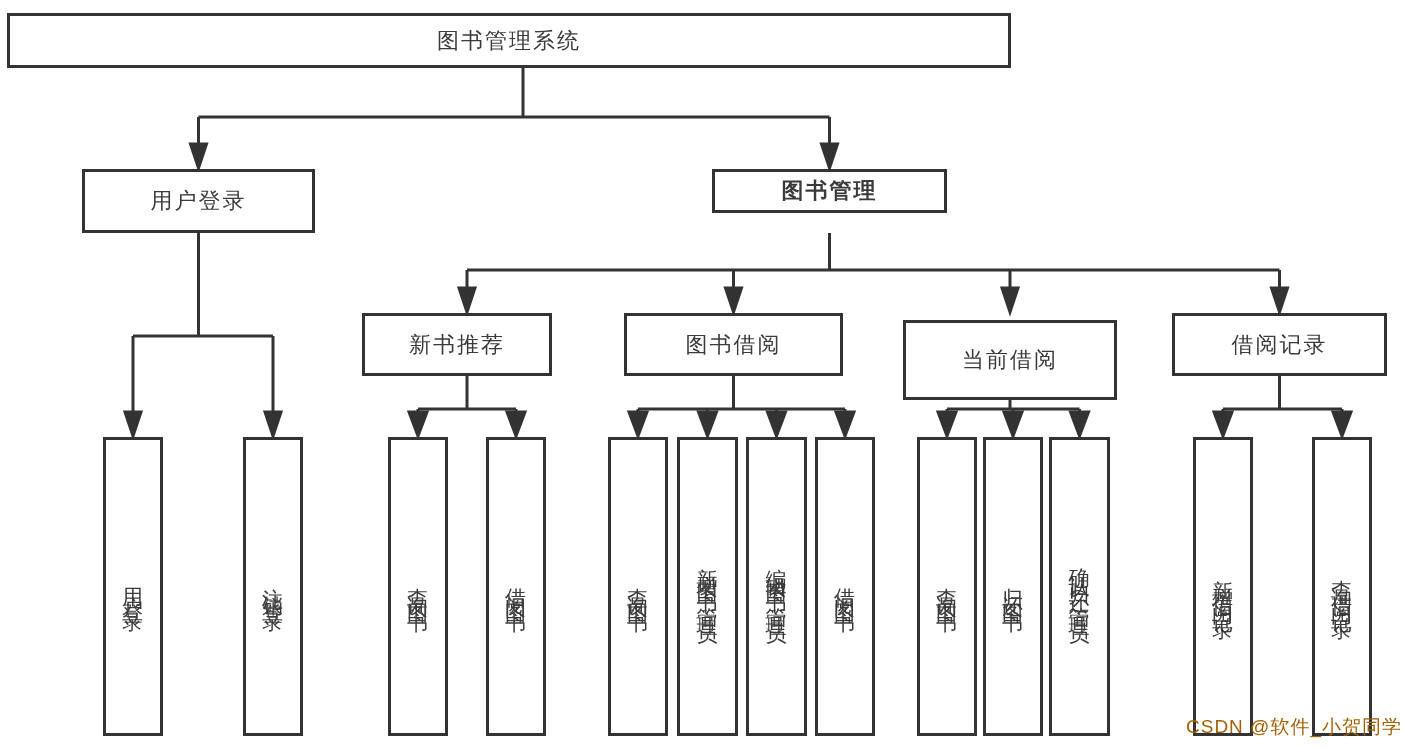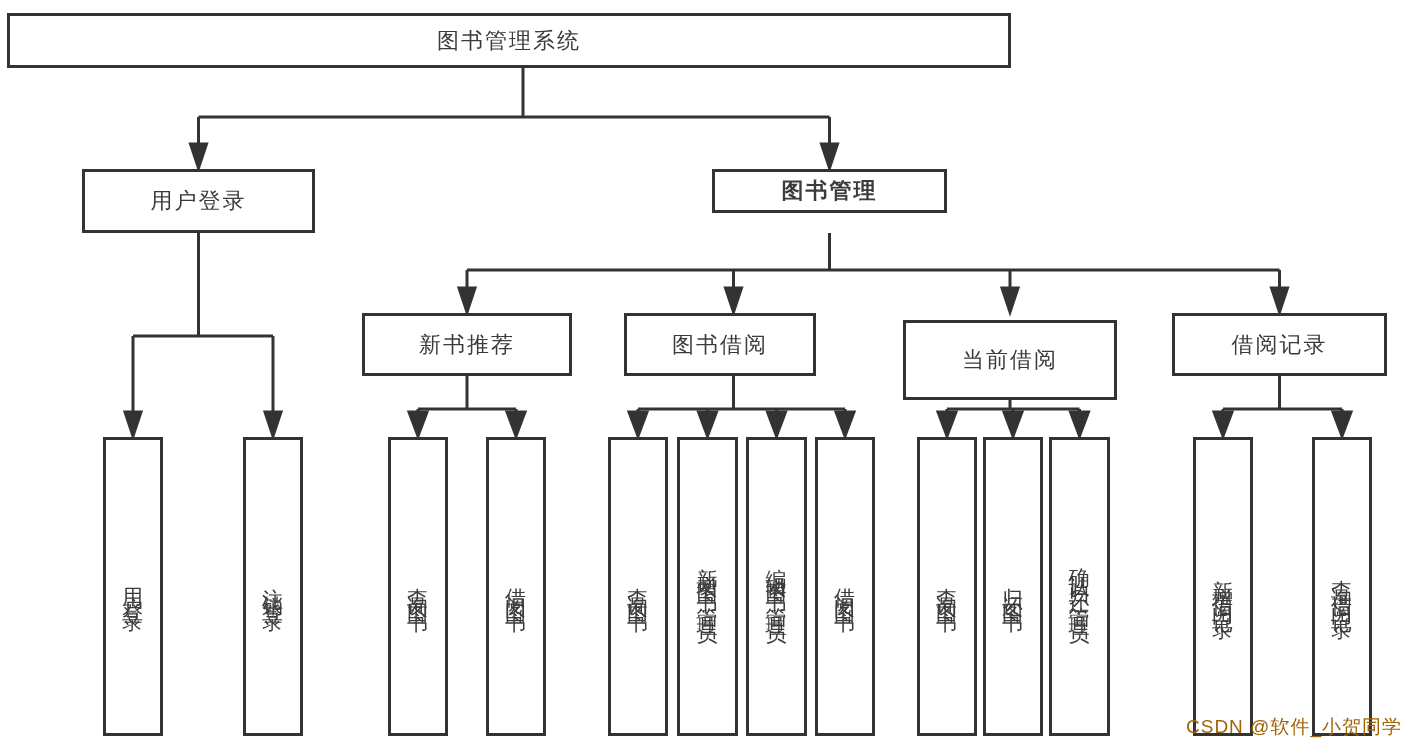--- a/index.html
+++ b/index.html
@@ -97,22 +97,22 @@
       <polygon points="1214,412 1232,412 1223,436"></polygon>
       <polygon points="1333,412 1351,412 1342,436"></polygon>
     </g>
   </svg>
 
   <div class="node node-h" style="left:7px; top:13px; width:1004px; height:55px;">图书管理系统</div>
 
   <div class="node node-h" style="left:82px; top:169px; width:233px; height:64px;">用户登录</div>
   <div class="node node-h" style="left:712px; top:169px; width:235px; height:44px;font-weight:bold;">图书管理</div>
 
-  <div class="node node-h" style="left:362px; top:313px; width:210px; height:63px;">新书推荐</div>
-  <div class="node node-h" style="left:624px; top:313px; width:192px; height:63px;">图书借阅</div>
+  <div class="node node-h" style="left:362px; top:313px; width:190px; height:63px;">新书推荐</div>
+  <div class="node node-h" style="left:624px; top:313px; width:219px; height:63px;">图书借阅</div>
   <div class="node node-h" style="left:903px; top:320px; width:214px; height:80px;">当前借阅</div>
   <div class="node node-h" style="left:1172px; top:313px; width:215px; height:63px;">借阅记录</div>
 
   <div class="node node-v" style="left:103px; top:437px; width:60px; height:299px;">用户登录</div>
   <div class="node node-v" style="left:243px; top:437px; width:60px; height:299px;">注销登录</div>
 
   <div class="node node-v" style="left:388px; top:437px; width:60px; height:299px;">查询图书</div>
   <div class="node node-v" style="left:486px; top:437px; width:60px; height:299px;">借阅图书</div>
 
   <div class="node node-v" style="left:608px; top:437px; width:60px; height:299px;">查询图书</div>

